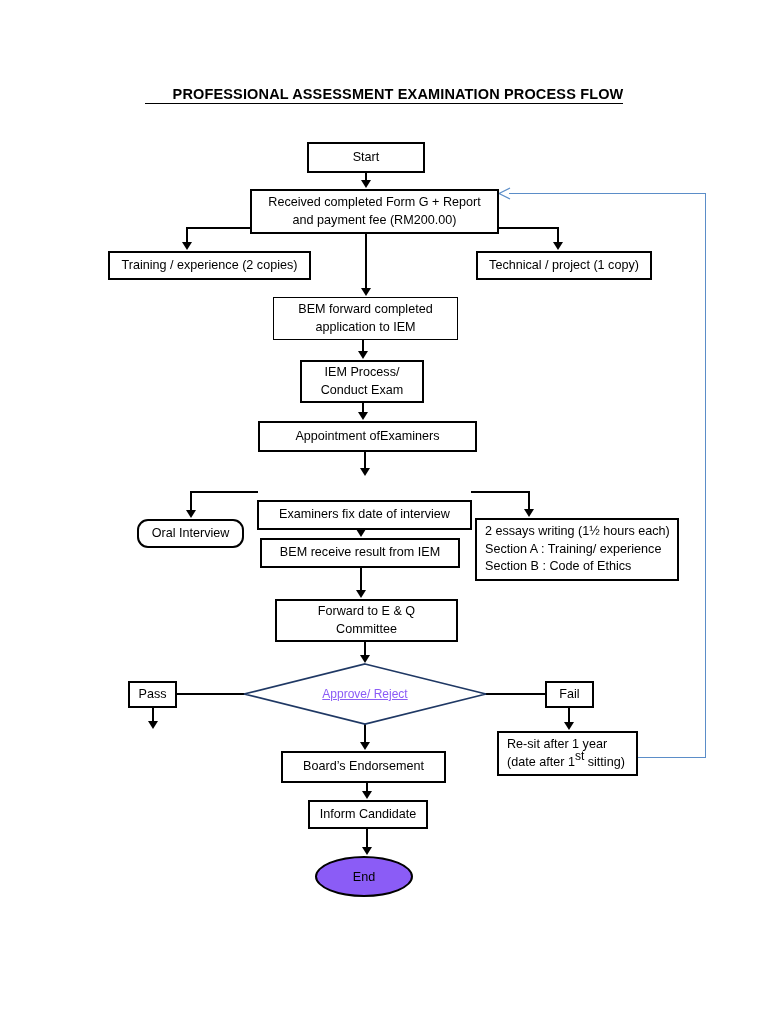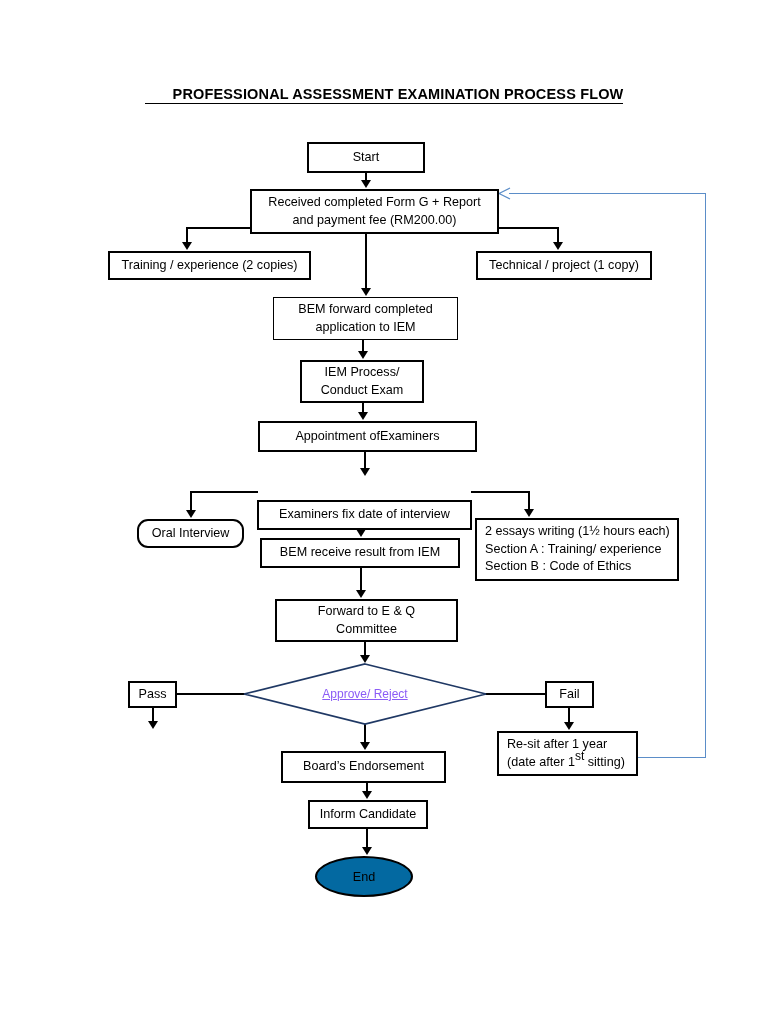--- a/index.html
+++ b/index.html
@@ -49,21 +49,21 @@
     padding: 2px 6px;
     white-space: pre-line;
     z-index: 3;
   }
   .node.thick { border-width: 2.2px; }
   .node.left { justify-content: flex-start; text-align: left; padding-left: 8px; }
 
   
   .oval {
     position: absolute;
-    background: #0369a1;
+    background: #8b5cf6;
     border: 2.1px solid #000000;
     border-radius: 50%;
     display: flex;
     align-items: center;
     justify-content: center;
     font-size: 12.6px;
     z-index: 3;
   }
 
   

